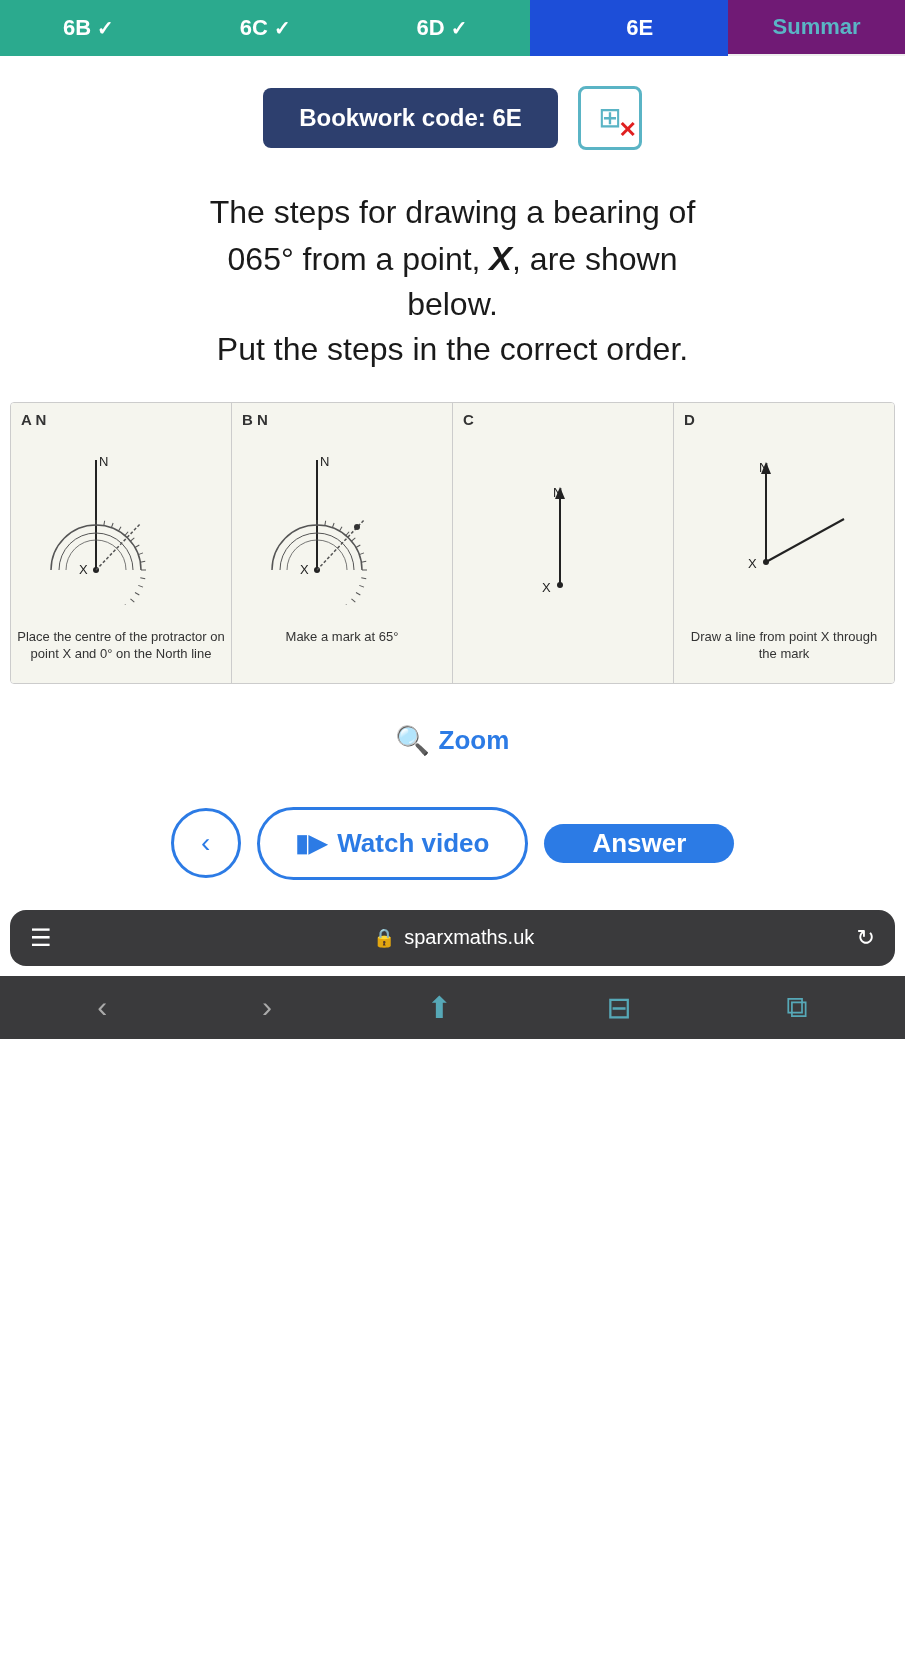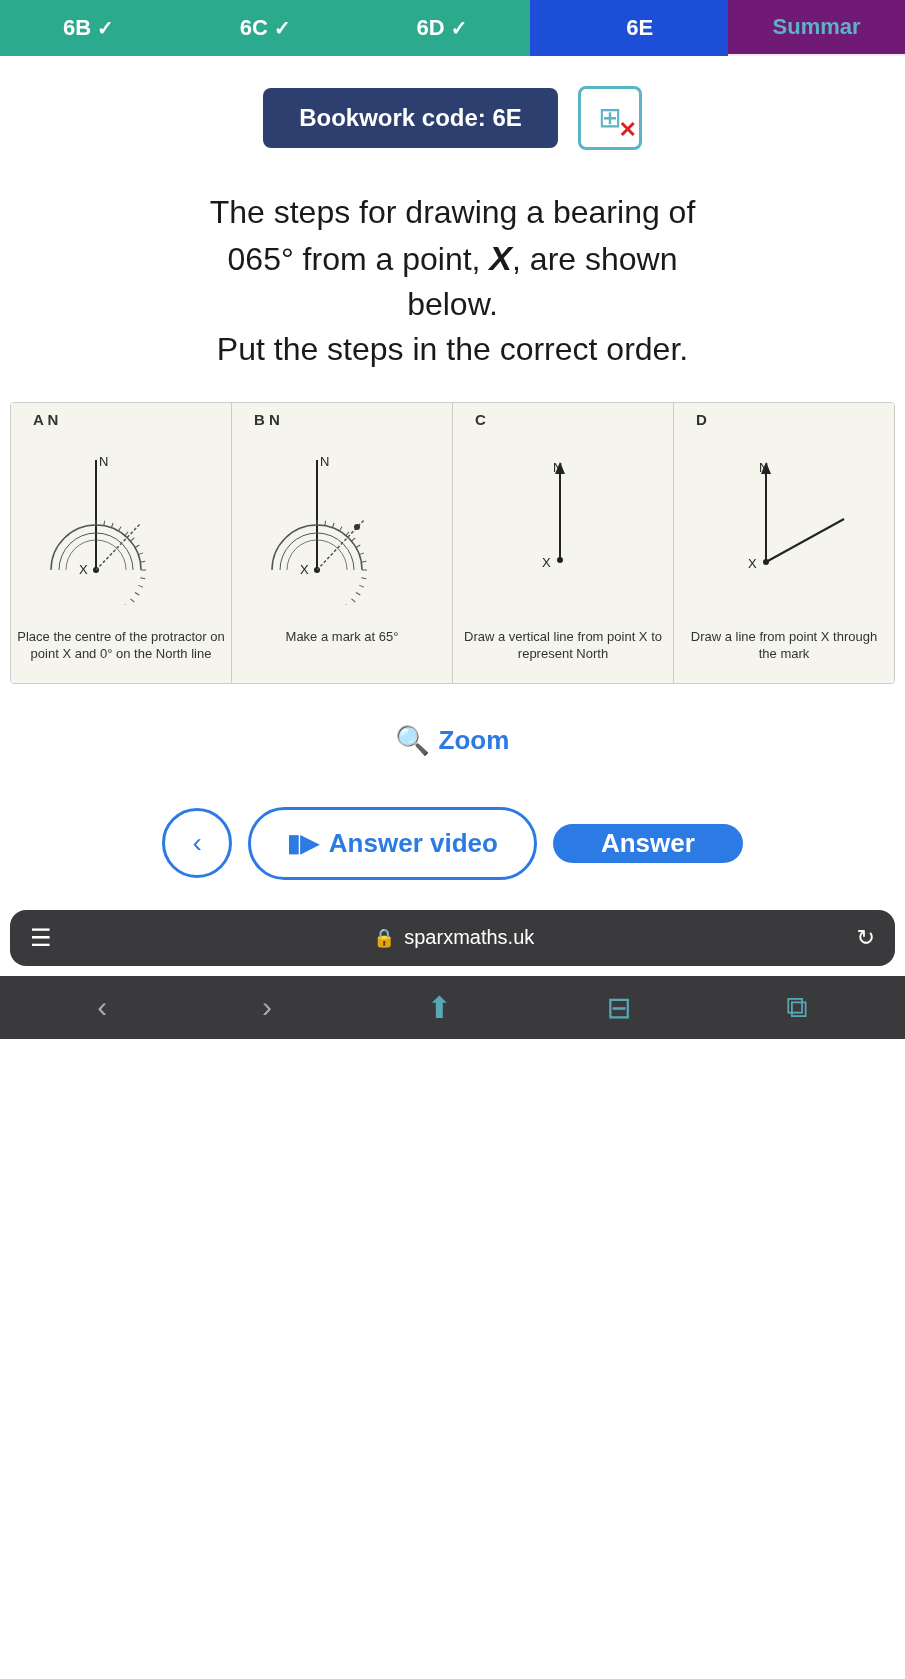--- a/index.html
+++ b/index.html
@@ -108,21 +108,21 @@
       align-items: center;
       padding: 8px 4px;
       min-height: 280px;
     }
     .step-card:last-child { border-right: none; }
     .step-label {
       font-size: 15px;
       font-weight: 700;
       color: #333;
       align-self: flex-start;
-      margin-left: 18px;
+      margin-left: 6px;
       margin-bottom: 2px;
     }
     .step-diagram {
       flex: 1;
       width: 100%;
       display: flex;
       align-items: center;
       justify-content: center;
     }
     .step-caption {
@@ -394,23 +394,20 @@
         <text x="55" y="22" font-size="13" fill="#222">N</text>
 
         <line x1="62" y1="22" x2="62" y2="110" stroke="#222" stroke-width="2"></line>
 
         <polygon points="62,12 57,24 67,24" fill="#222"></polygon>
 
         <text x="44" y="117" font-size="13" fill="#222">X</text>
         <circle cx="62" cy="110" r="3" fill="#222"></circle>
       </svg>
     </div>
-    <div class="step-caption">
-      <span>Draw a vertical line from point X to represent North</span>
-    </div>
   </div>
 
   <div class="step-card">
     <span class="step-label">D</span>
     <div class="step-diagram">
       <svg width="160" height="155" viewBox="0 0 160 155">
 
         <text x="55" y="22" font-size="13" fill="#222">N</text>
 
         <line x1="62" y1="22" x2="62" y2="112" stroke="#222" stroke-width="2"></line>
@@ -436,21 +433,21 @@
     <span>Zoom</span>
   </button>
 </div>
 
 <div class="action-bar">
   <button class="back-btn">
     <span>‹</span>
   </button>
   <button class="watch-btn">
     <span class="watch-icon">▮▶</span>
-    <span>Answer video</span>
+    <span>Watch video</span>
   </button>
   <button class="answer-btn">
     <span>Answer</span>
   </button>
 </div>
 
 <div class="browser-bar">
   <span class="browser-bar-menu">☰</span>
   <div class="browser-url-area">
     <span class="lock-icon">🔒</span>

